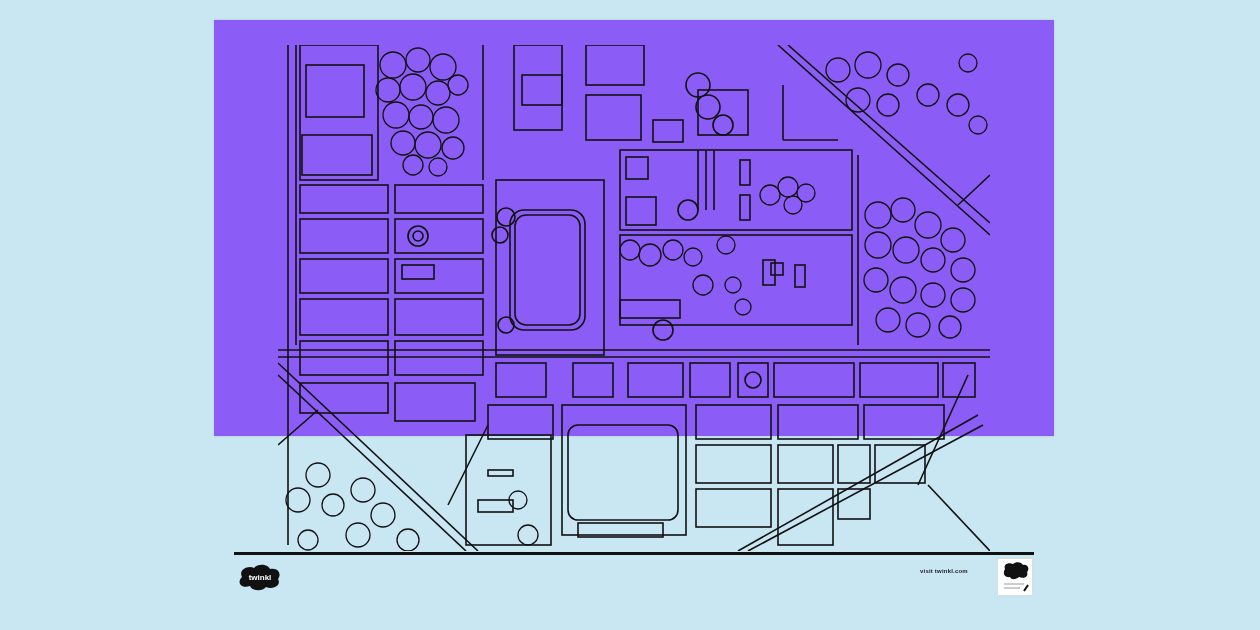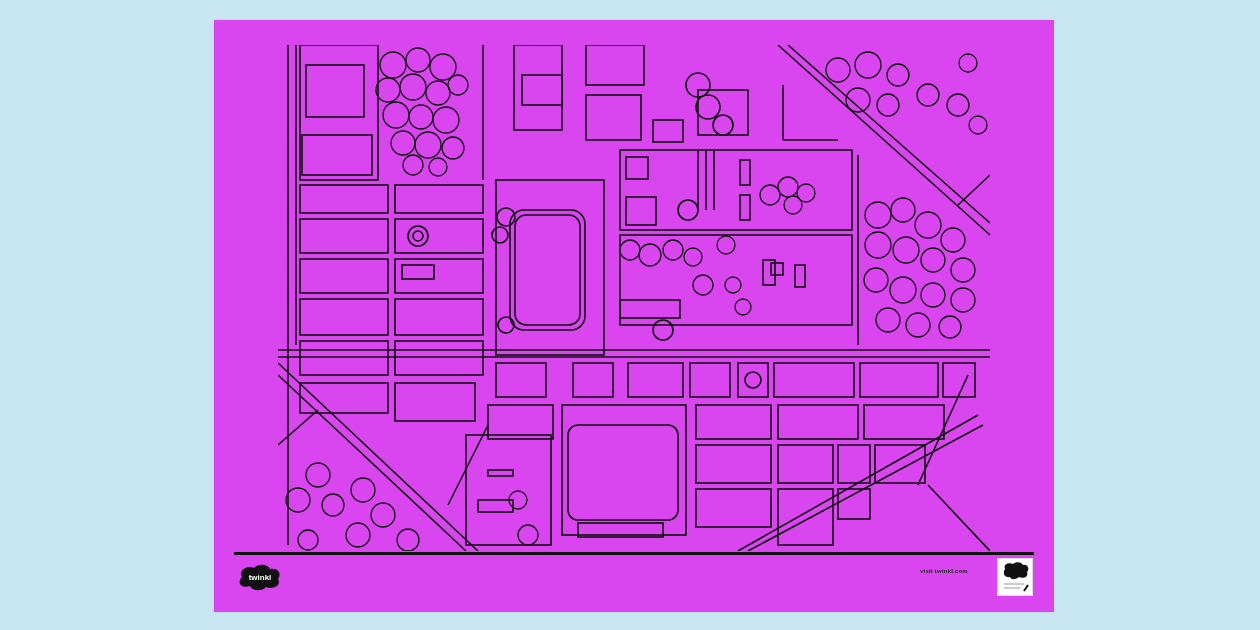--- a/index.html
+++ b/index.html
@@ -1,17 +1,17 @@
 <!DOCTYPE html>
 <html><head>
 <meta charset="utf-8">
 <style>
   html,body{margin:0;padding:0;}
   body{width:1260px;height:630px;background:#c9e6f3;position:relative;overflow:hidden;font-family:"Liberation Sans",sans-serif;}
-  .paper{position:absolute;left:214px;top:20px;width:840px;height:592px;background:#d946ef;box-shadow:0 0 2px rgba(0,0,0,0.12);}
+  .paper{position:absolute;left:214px;top:20px;width:840px;height:416px;background:#8b5cf6;box-shadow:0 0 2px rgba(0,0,0,0.12);}
   .map{position:absolute;left:64px;top:25px;width:712px;height:506px;overflow:hidden;}
   .map svg{display:block;}
   .rule{position:absolute;left:20px;top:532px;width:800px;height:3px;background:#111;}
   .logo-left{position:absolute;left:22px;top:542px;width:48px;height:30px;}
   .site-text{position:absolute;left:706px;top:548px;font-size:6px;color:#222;font-weight:bold;letter-spacing:0.2px;}
   .logo-right{position:absolute;left:783px;top:538px;width:34px;height:36px;border:1px solid #ddd;background:#fff;}
 </style>
 </head>
 <body>
 

